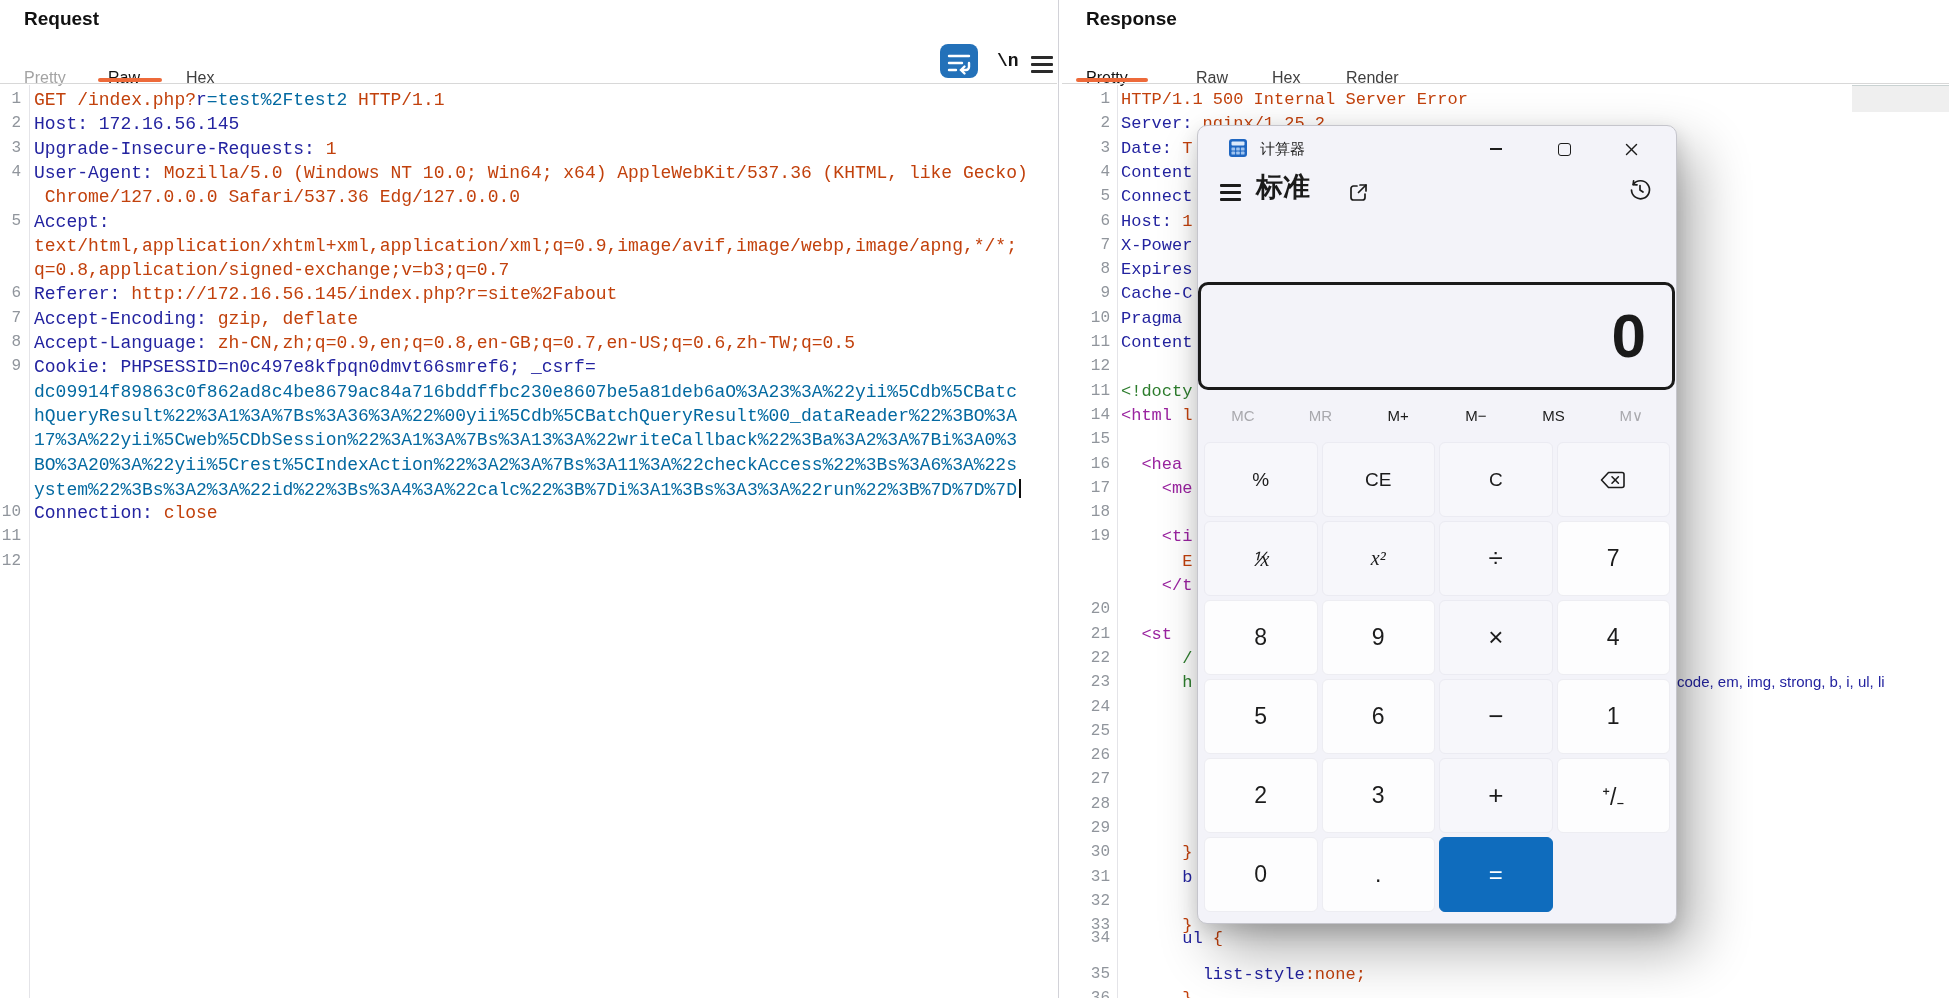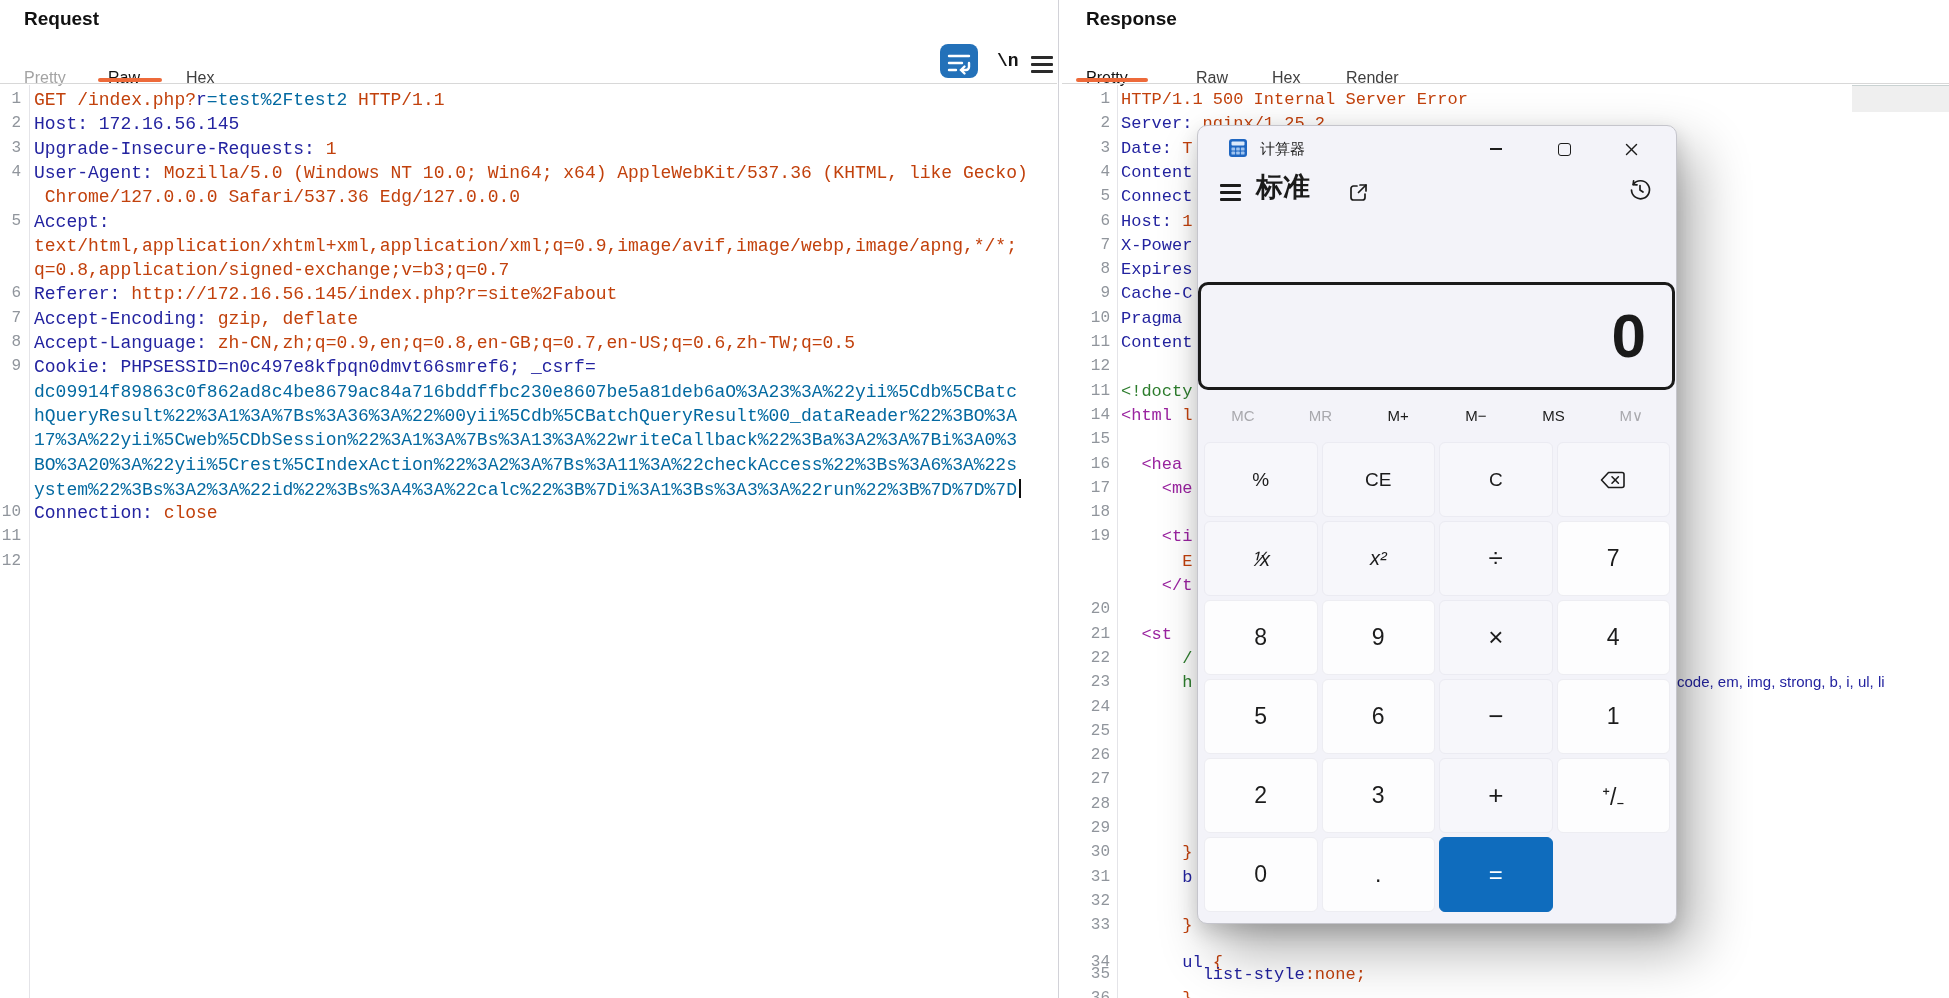--- a/index.html
+++ b/index.html
@@ -59,21 +59,21 @@
   .memrow{position:absolute;left:6px;right:6px;top:272px;height:36px;display:flex;}
   .memrow .m{flex:1;text-align:center;line-height:36px;font-size:15px;color:#1b1b1b;}
   .memrow .m.off{color:#a8a8ad;}
   .keys{position:absolute;left:6px;top:316px;width:466px;display:grid;
         grid-template-columns:repeat(4,1fr);grid-auto-rows:75px;gap:4px;}
   .key{border-radius:6px;display:flex;align-items:center;justify-content:center;color:#1c1c1c;
        font-size:19px;background:#f7f7fb;border:1px solid #ebebf2;box-sizing:border-box;}
   .key.num{background:#fdfdfe;border-color:#ededf2;font-size:23px;font-weight:500;}
   .key.op{font-size:26px;}
   .key.acc{background:#0f6cbd;border-color:#0f6cbd;color:#ffffff;font-size:24px;}
-  .key.math{font-style:italic;font-family:Liberation Sans, sans-serif;font-size:20px;}
+  .key.math{font-style:italic;font-family:Liberation Serif, serif;font-size:20px;}
   svg{display:block;}
 </style>
 </head>
 <body>
 
 <div class="abs" id="request-panel" style="left:0;top:0;width:1057px;height:998px;">
   <div class="abs panel-title" style="left:24px;top:8px;">Request</div>
   <div class="tabs" id="request-tabs" style="left:0;width:1057px;">
       <div class="tab inactive" style="left: 24px;">Pretty</div>
       <div class="tab active" style="left: 108px;">Raw</div>
@@ -167,21 +167,21 @@
       <div class="row" style="top: 612.5px;"><span class="gut">24</span><span class="cnt"></span></div>
       <div class="row" style="top: 636.8px;"><span class="gut">25</span><span class="cnt"></span></div>
       <div class="row" style="top: 661.1px;"><span class="gut">26</span><span class="cnt"></span></div>
       <div class="row" style="top: 685.4px;"><span class="gut">27</span><span class="cnt"></span></div>
       <div class="row" style="top: 709.7px;"><span class="gut">28</span><span class="cnt"></span></div>
       <div class="row" style="top: 734px;"><span class="gut">29</span><span class="cnt"></span></div>
       <div class="row" style="top: 758.3px;"><span class="gut">30</span><span class="cnt"><span class="seg-k">      }</span></span></div>
       <div class="row" style="top: 782.6px;"><span class="gut">31</span><span class="cnt"><span class="seg-k">      </span><span class="seg-b">b</span></span></div>
       <div class="row" style="top: 806.9px;"><span class="gut">32</span><span class="cnt"></span></div>
       <div class="row" style="top: 831.2px;"><span class="gut">33</span><span class="cnt"><span class="seg-k">      }</span></span></div>
-      <div class="row" style="top: 868px;"><span class="gut">34</span><span class="cnt"><span class="seg-k">      </span><span class="seg-b">ul</span><span class="seg-k"> {</span></span></div>
+      <div class="row" style="top: 844px;"><span class="gut">34</span><span class="cnt"><span class="seg-k">      </span><span class="seg-b">ul</span><span class="seg-k"> {</span></span></div>
       <div class="row" style="top: 879.8px;"><span class="gut">35</span><span class="cnt"><span class="seg-k">        </span><span class="seg-b">list-style</span><span class="seg-k">:none;</span></span></div>
       <div class="row" style="top: 904.1px;"><span class="gut">36</span><span class="cnt"><span class="seg-k">      }</span></span></div>
     </div>
   <div class="gutsep" style="left:55px;"></div>
 </div>
 
 <div class="scroll-strip"></div>
 
 <div id="calc">
   <div class="cticon">

